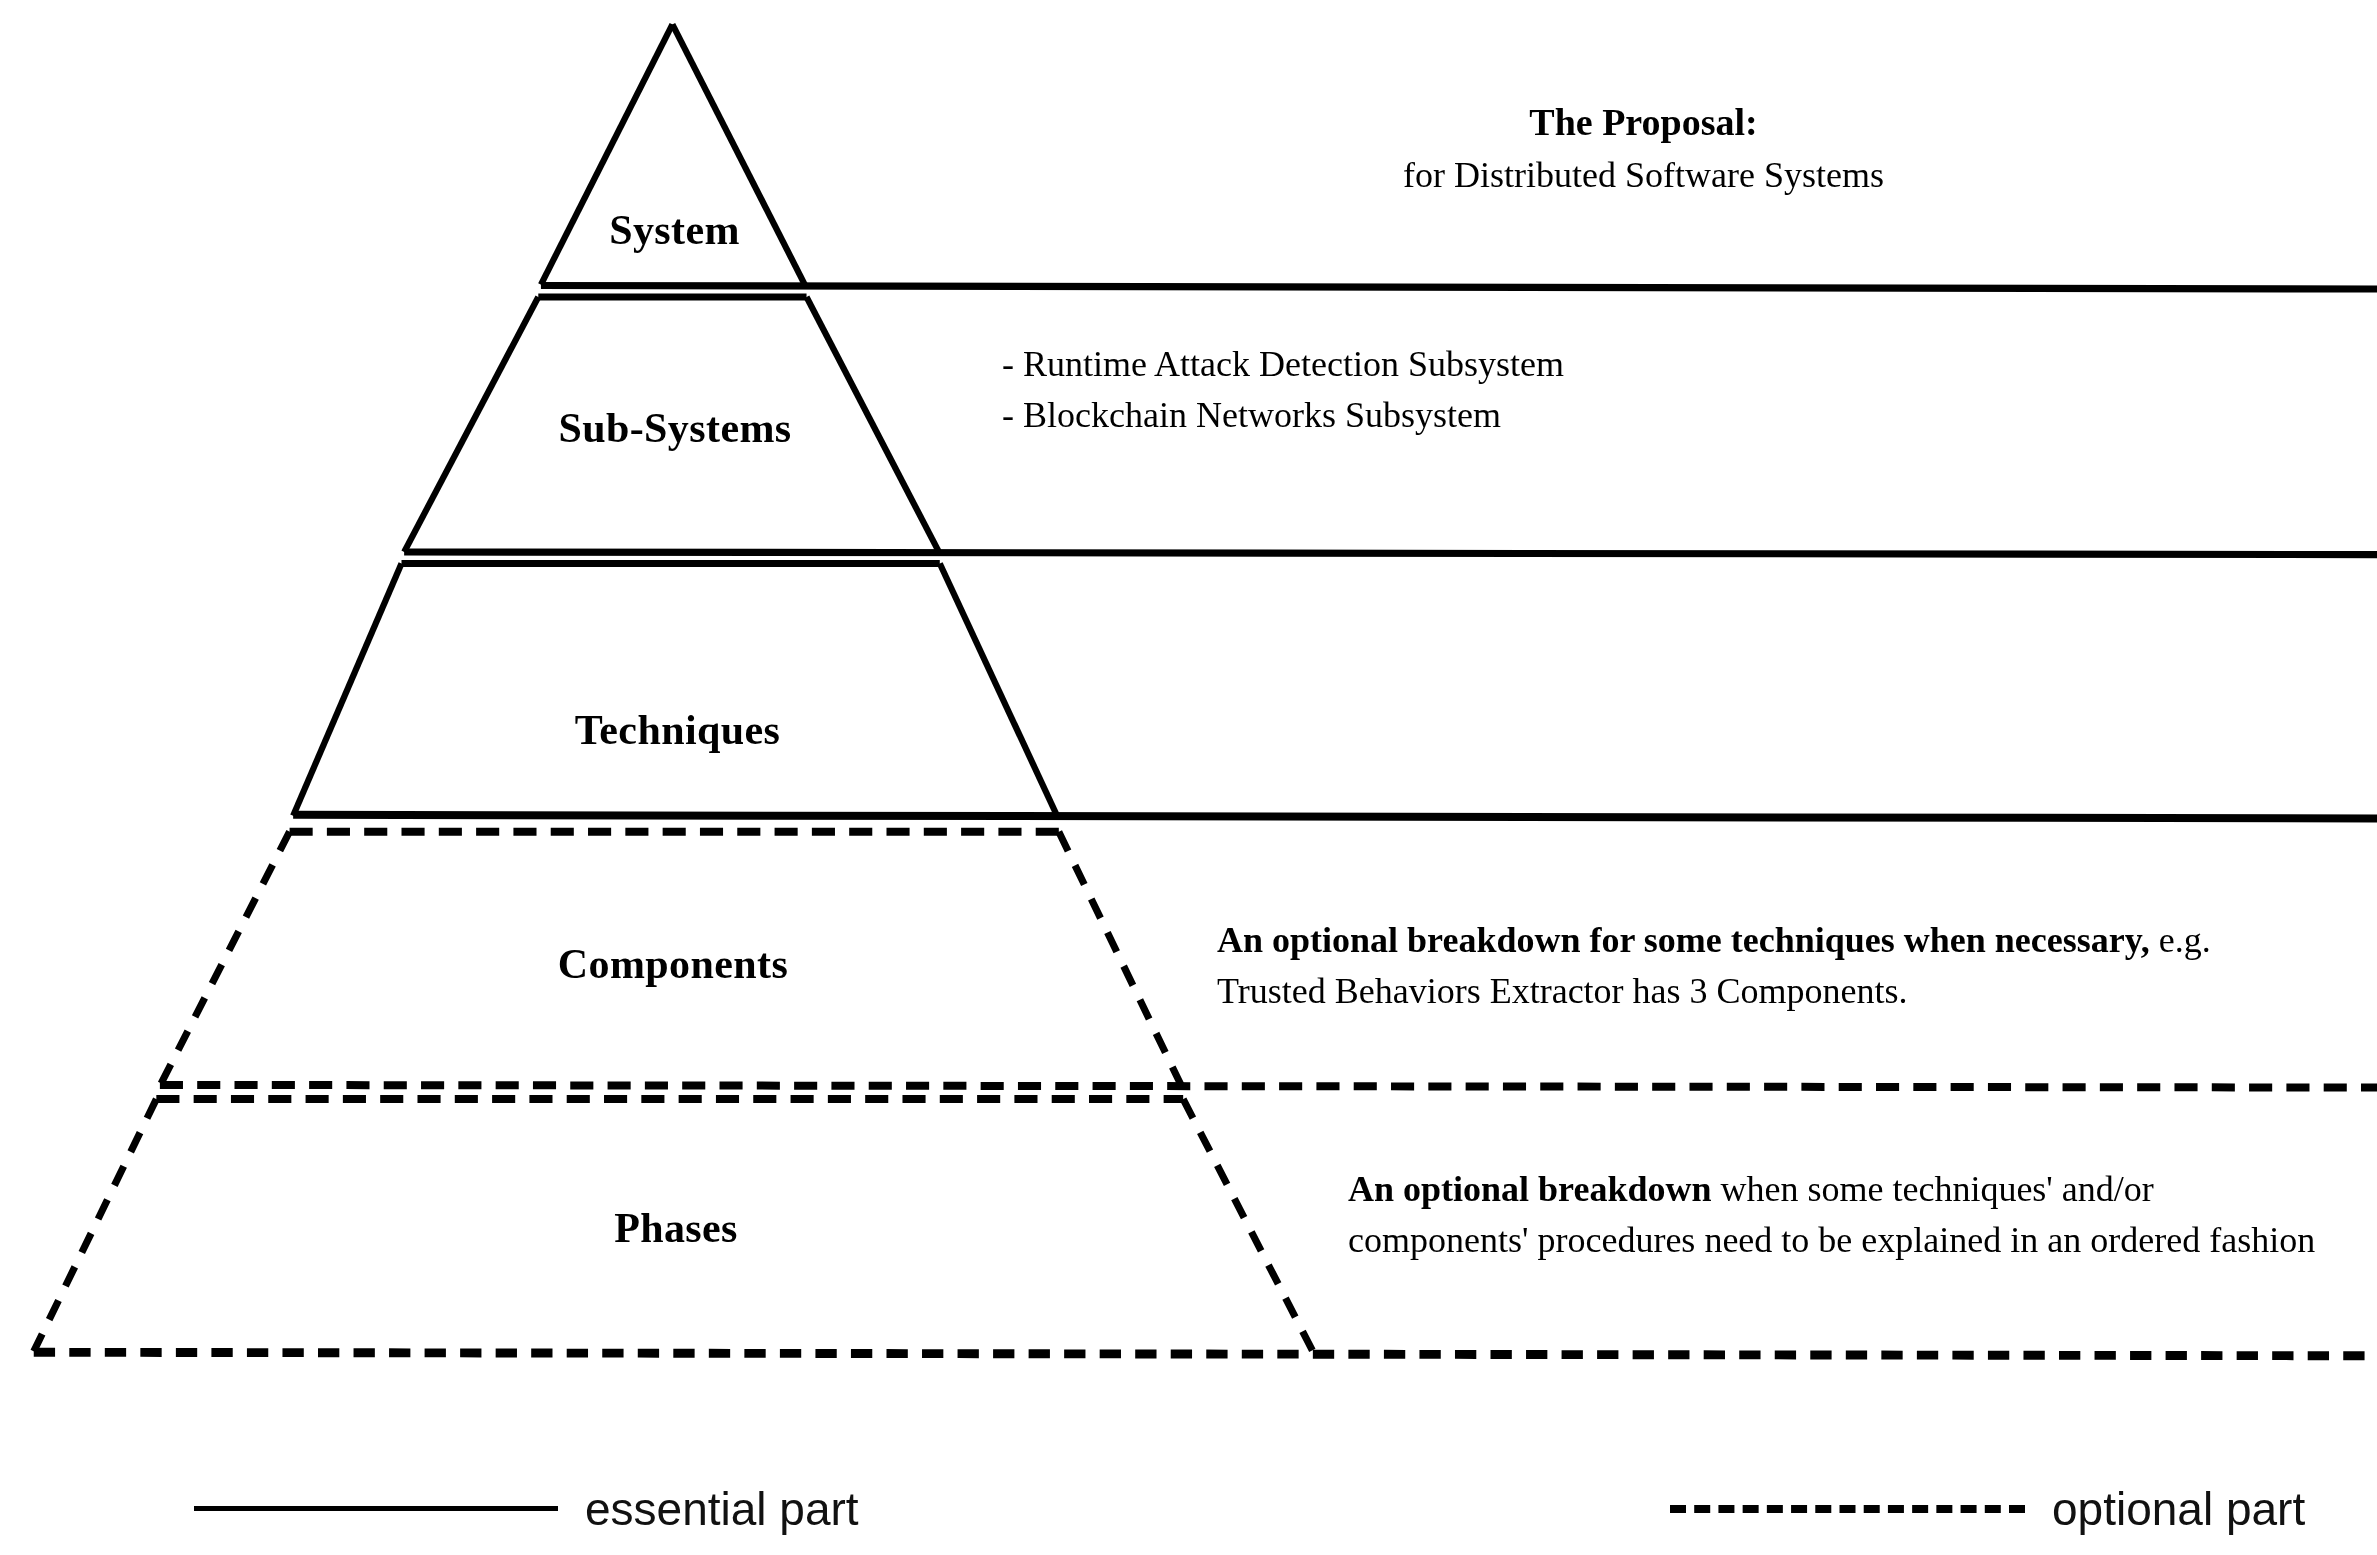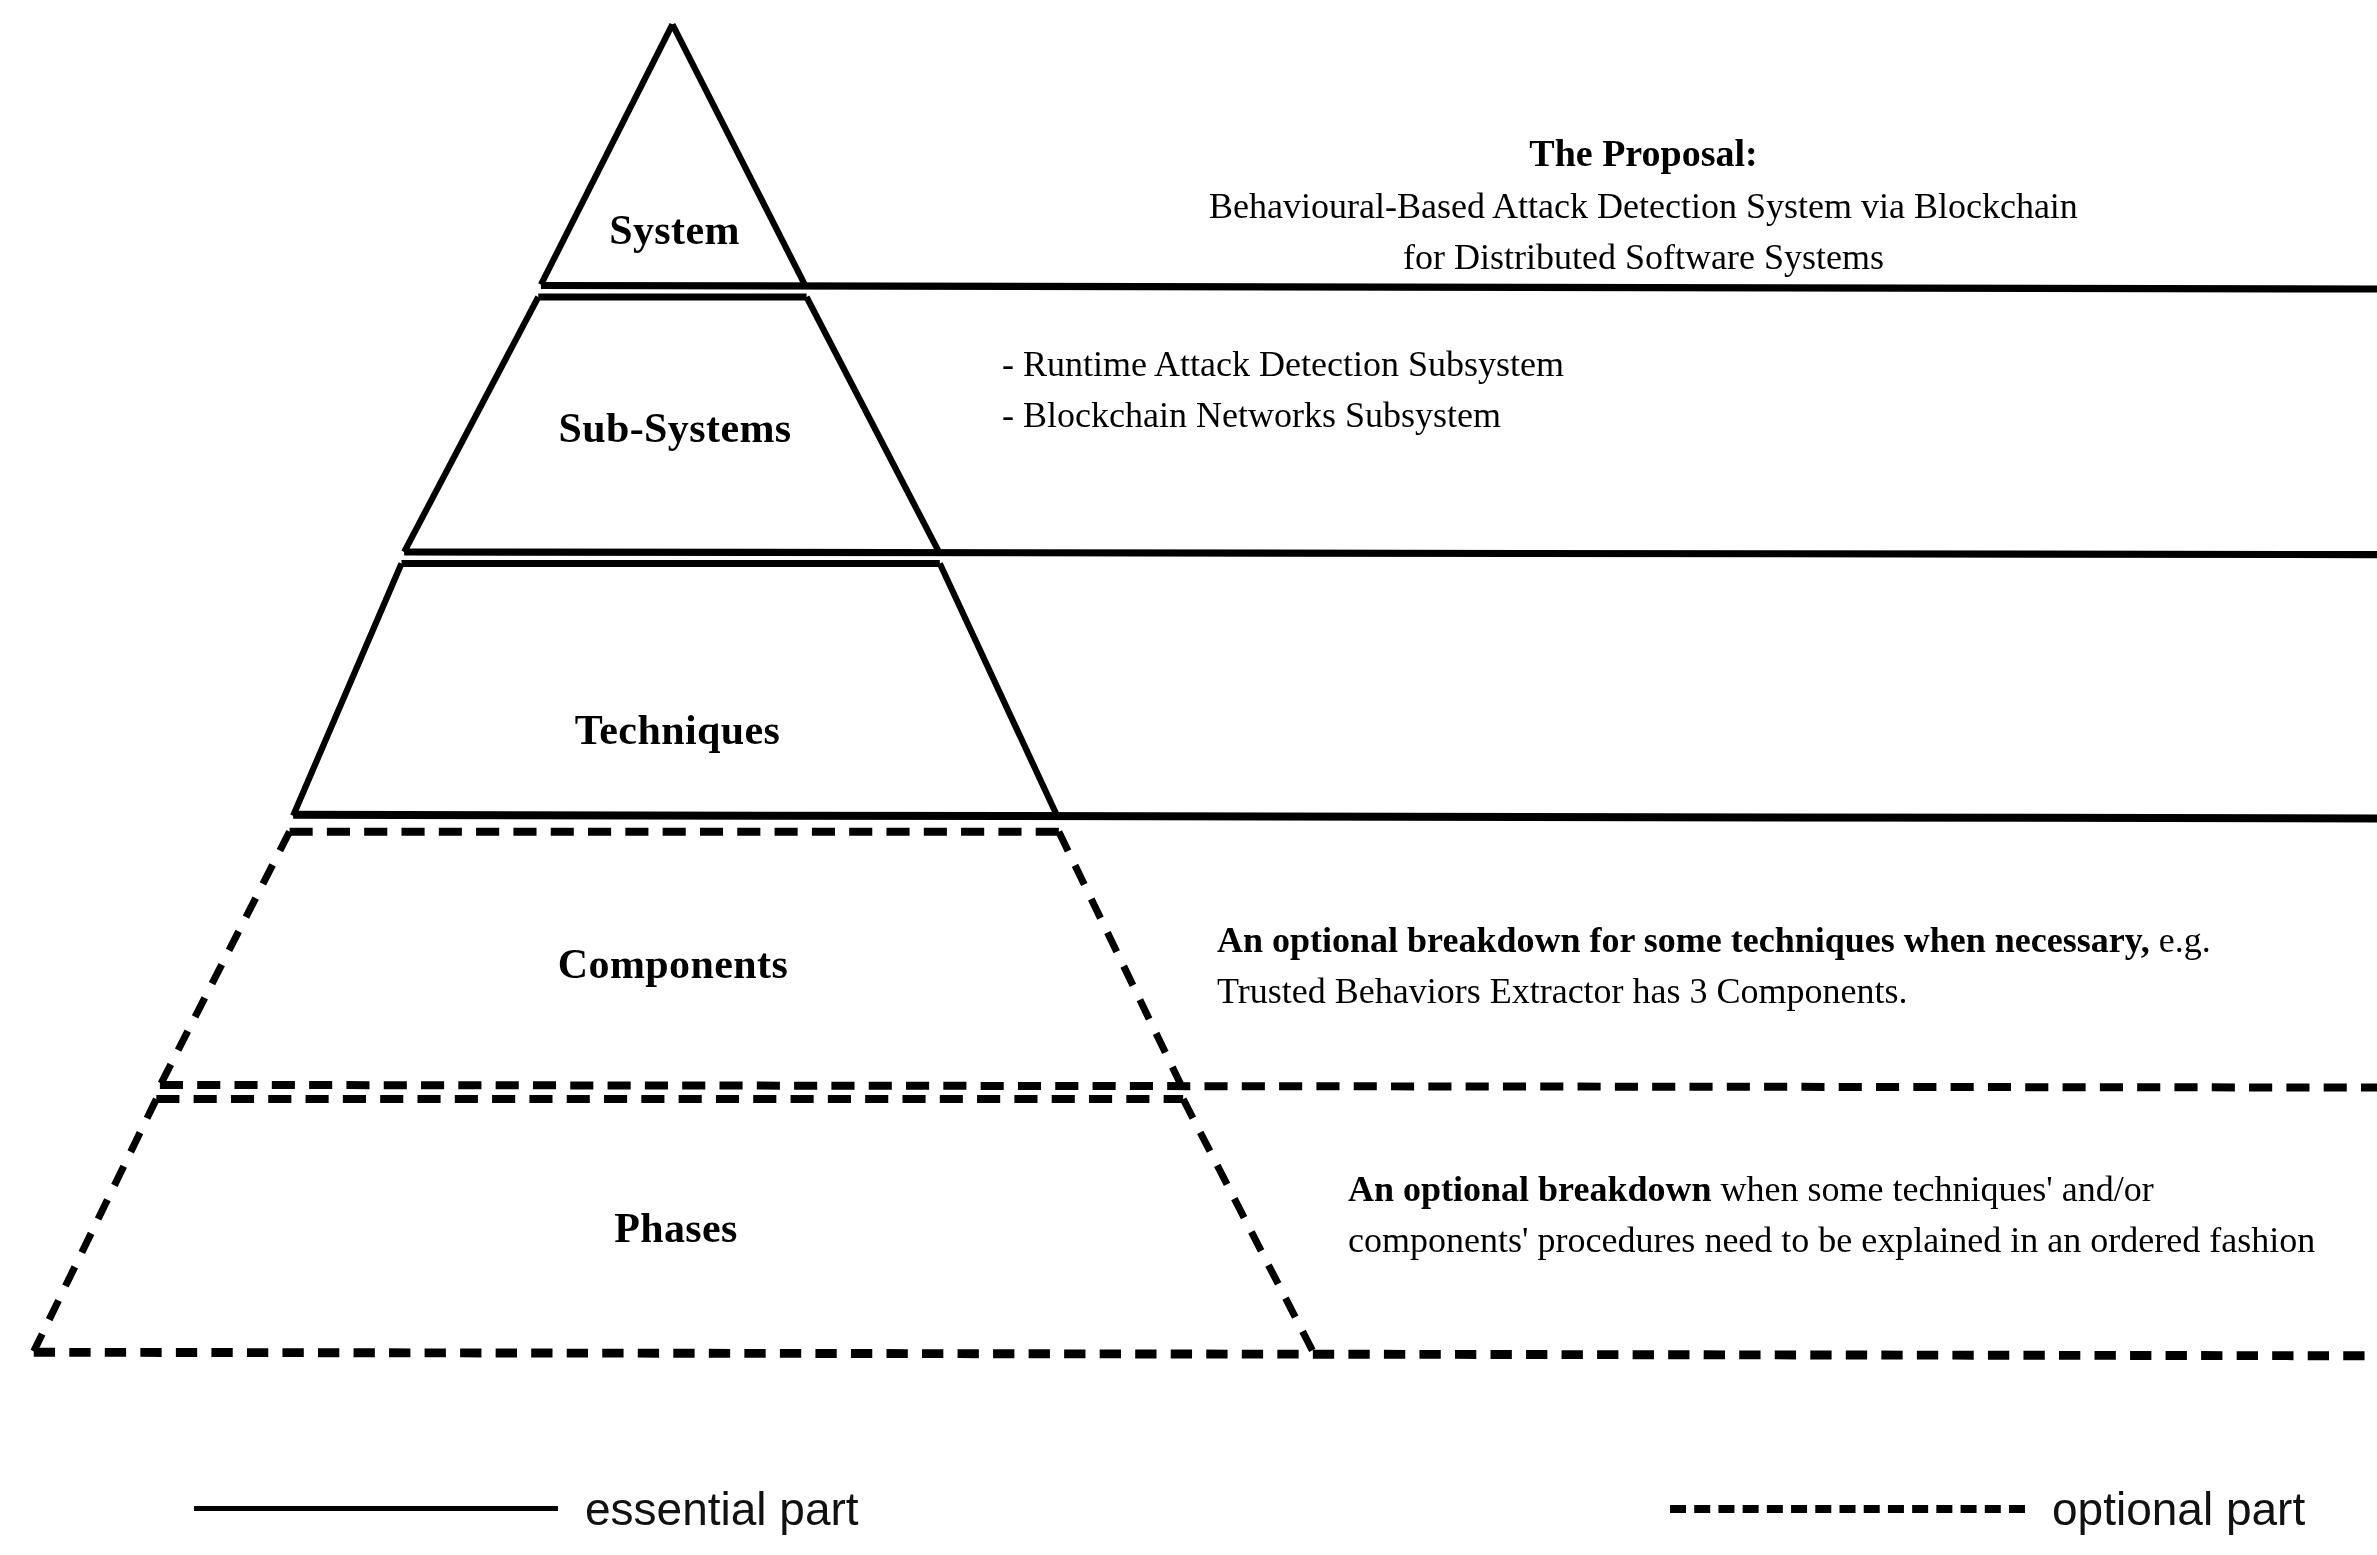--- a/index.html
+++ b/index.html
@@ -158,24 +158,23 @@
   <div class="tier-label" style="left:541px; top:206px; width:267px;">System</div>
 
   <div class="tier-label" style="left:404px; top:404px; width:542px;">Sub-Systems</div>
 
   <div class="tier-label" style="left:293px; top:706px; width:769px;">Techniques</div>
 
   <div class="tier-label" style="left:160px; top:940px; width:1026px;">Components</div>
 
   <div class="tier-label" style="left:34px; top:1204px; width:1284px;">Phases</div>
 
-  <div class="annotation" style="left:1004px; top:96px; width:1279px;margin-top:31px;">
+  <div class="annotation" style="left:1004px; top:96px; width:1279px;">
     <div class="center">
       <span class="ln ttl">The Proposal:</span>
-      <span class="ln">Behavioural-Based Attack Detection System via Blockchain</span>
       <span class="ln">for Distributed Software Systems</span>
     </div>
   </div>
 
   <div class="annotation" style="left:1002px; top:339px; width:1066px;">
     <ul class="bullet-list">
       <li>- Runtime Attack Detection Subsystem</li>
       <li>- Blockchain Networks Subsystem</li>
     </ul>
   </div>

